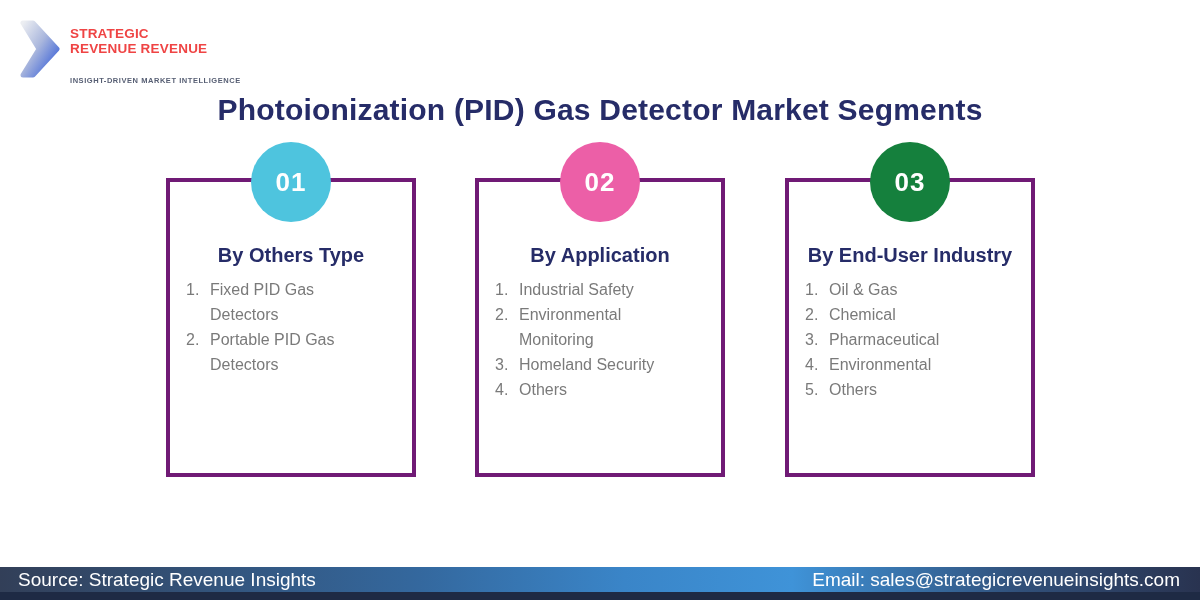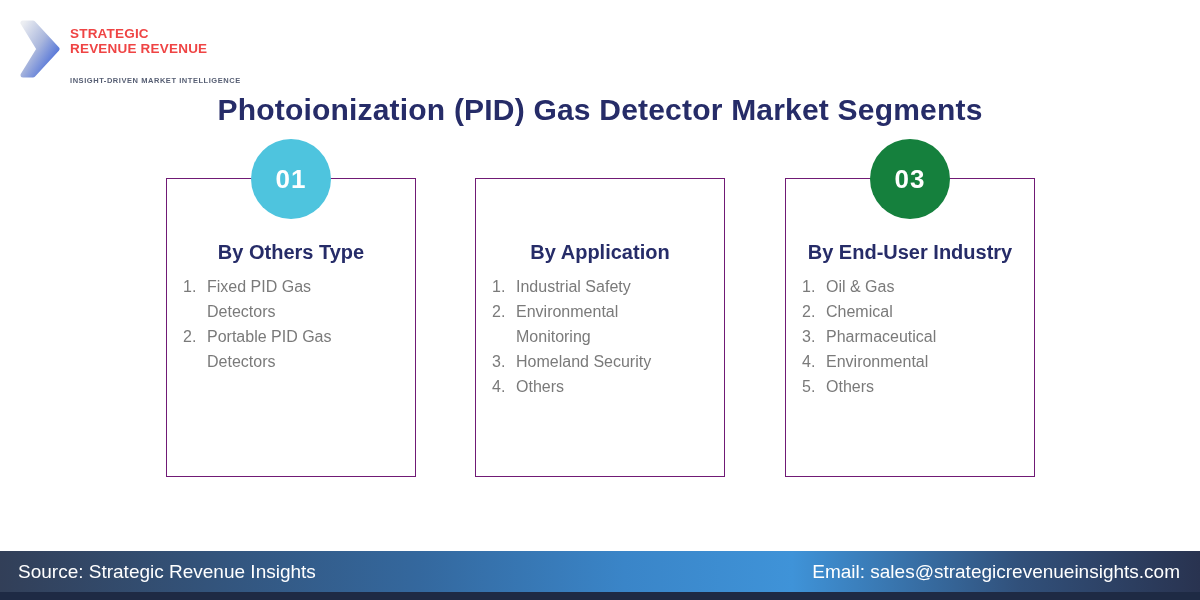--- a/index.html
+++ b/index.html
@@ -31,21 +31,21 @@
     text-align:center;
     font-size:30px; font-weight:bold; color:#262c68;
     letter-spacing:0.2px;
   }
 
   
   .card {
     position:absolute; top:178px;
     width:250px; height:299px;
     background:#ffffff;
-    border:1px solid #701a75;
+    border:4px solid #701a75;
   }
   .card-1 { left:166px; }
   .card-2 { left:475px; }
   .card-3 { left:785px; }
 
   .badge {
     position:absolute; top:-40px; left:50%;
     transform:translateX(-50%);
     width:80px; height:80px; border-radius:50%;
     display:flex; align-items:center; justify-content:center;
@@ -62,21 +62,21 @@
   .item-list { margin-top:9px; padding:0 12px 0 16px; }
   .list-item {
     display:flex;
     font-size:16px; line-height:25px; color:#7a7a7a;
   }
   .item-num { width:24px; flex-shrink:0; }
   .item-text { max-width:155px; }
 
   
   .footer-bar {
-    position:absolute; left:0; right:0; bottom:8px; height:41px;
+    position:absolute; left:0; right:0; bottom:8px; height:25px;
     background:linear-gradient(90deg, #323f58 0%, #34689e 35%, #3a85c8 52%, #3f93d8 66%, #31507a 85%, #293350 100%);
     display:flex; justify-content:space-between; align-items:center;
     padding:0 20px 0 18px;
   }
   .footer-text { color:#ffffff; font-size:19px; }
   .footer-strip {
     position:absolute; left:0; right:0; bottom:0; height:8px;
     background:#1e2a44;
   }
 </style>
@@ -112,20 +112,21 @@
       <span class="item-text">Fixed PID Gas Detectors</span>
     </div>
     <div class="list-item">
       <span class="item-num">2.</span>
       <span class="item-text">Portable PID Gas Detectors</span>
     </div>
   </div>
 </div>
 
 <div class="card card-2">
+  <div class="badge" style="background-color: rgb(236, 95, 167);">02</div>
   <div class="card-heading">By Application</div>
   <div class="item-list">
     <div class="list-item">
       <span class="item-num">1.</span>
       <span class="item-text">Industrial Safety</span>
     </div>
     <div class="list-item">
       <span class="item-num">2.</span>
       <span class="item-text">Environmental Monitoring</span>
     </div>

